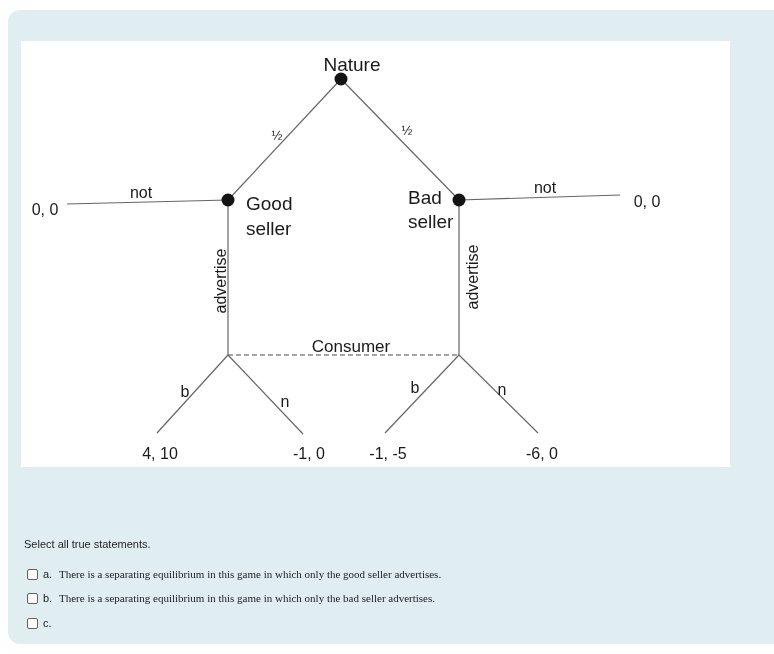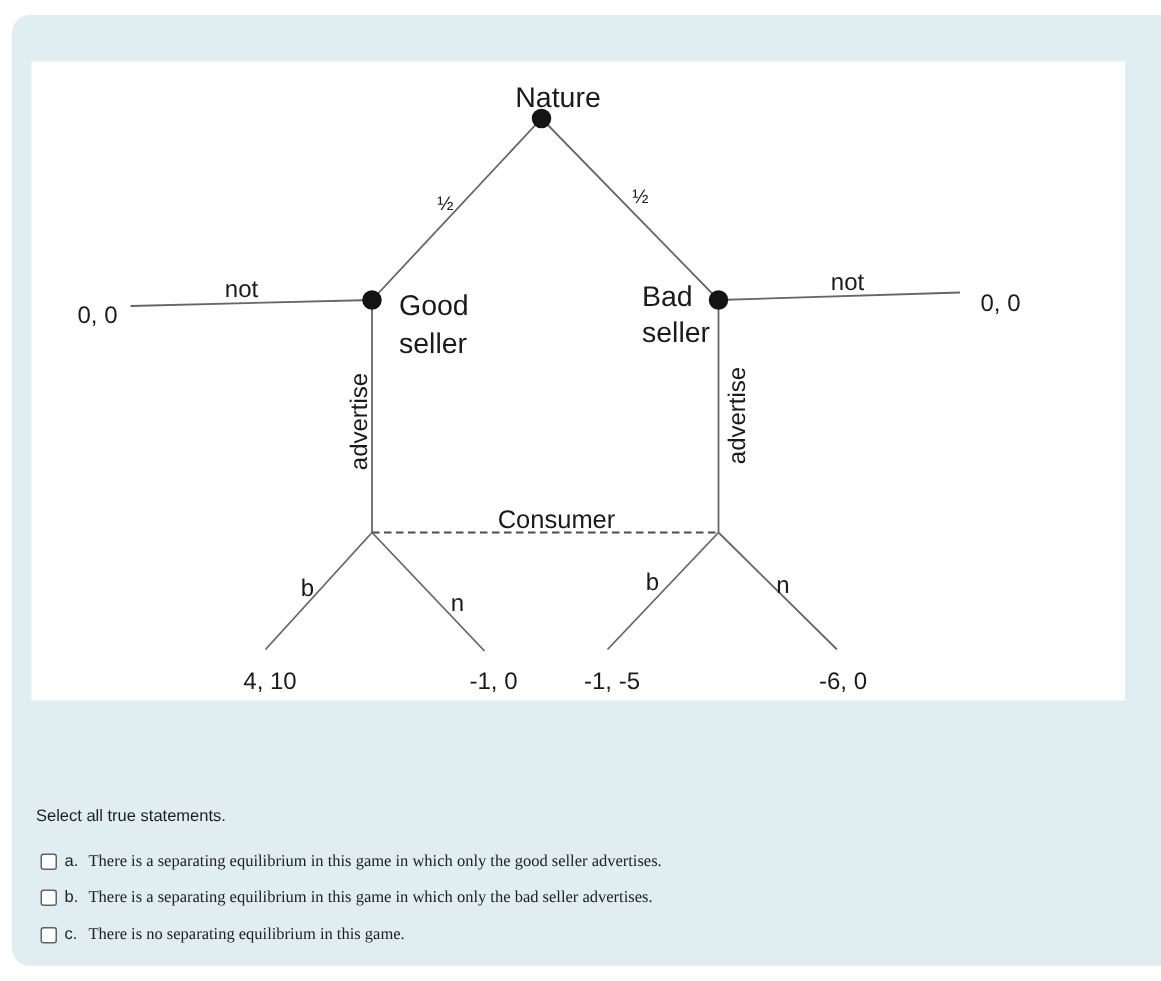--- a/index.html
+++ b/index.html
@@ -7,21 +7,20 @@
     width:774px;height:654px;position:relative;background:#ffffff;
     font-family:"Liberation Sans", sans-serif;overflow:hidden;
   }
   .card{
     position:absolute;left:8px;top:10px;width:766px;height:634px;
     background:#E1EEF1;border-radius:12px 0 0 12px;
   }
   .panel{
     position:absolute;left:13px;top:31px;width:709px;height:426px;
     background:#ffffff;
-    padding-left:20px;
   }
   .tree{width:709px;height:426px;display:block;}
   .tree line{stroke:#666666;stroke-width:1.2;}
   .tree line.dashed{stroke:#4d4d4d;stroke-dasharray:5,3;}
   .tree circle{fill:#141414;}
   .tree text{font-family:"Liberation Sans", sans-serif;fill:#1a1a1a;}
   .t-big{font-size:19px;}
   .t-edge{font-size:16px;}
   .t-prob{font-size:13px;}
   .t-consumer{font-size:17px;}
@@ -102,16 +101,15 @@
     <span class="otext">There is a separating equilibrium in this game in which only the good seller advertises.</span>
   </div>
   <div class="option" style="top:580px;">
     <span class="checkbox"></span>
     <span class="letter">b.</span>
     <span class="otext">There is a separating equilibrium in this game in which only the bad seller advertises.</span>
   </div>
   <div class="option" style="top:605px;">
     <span class="checkbox"></span>
     <span class="letter">c.</span>
-    <span class="otext">There is no separating equilibrium in this game.</span>
   </div>
 
 </div>
 
 </body></html>

